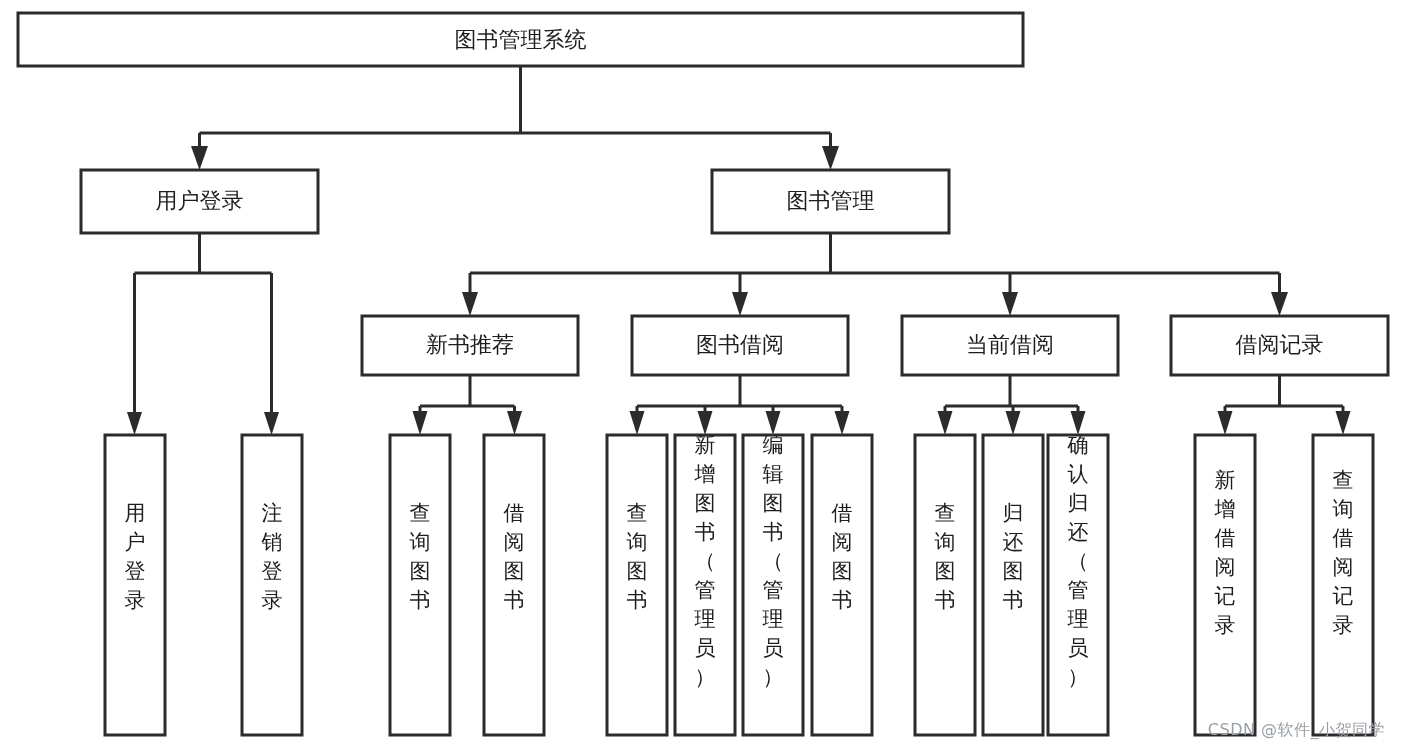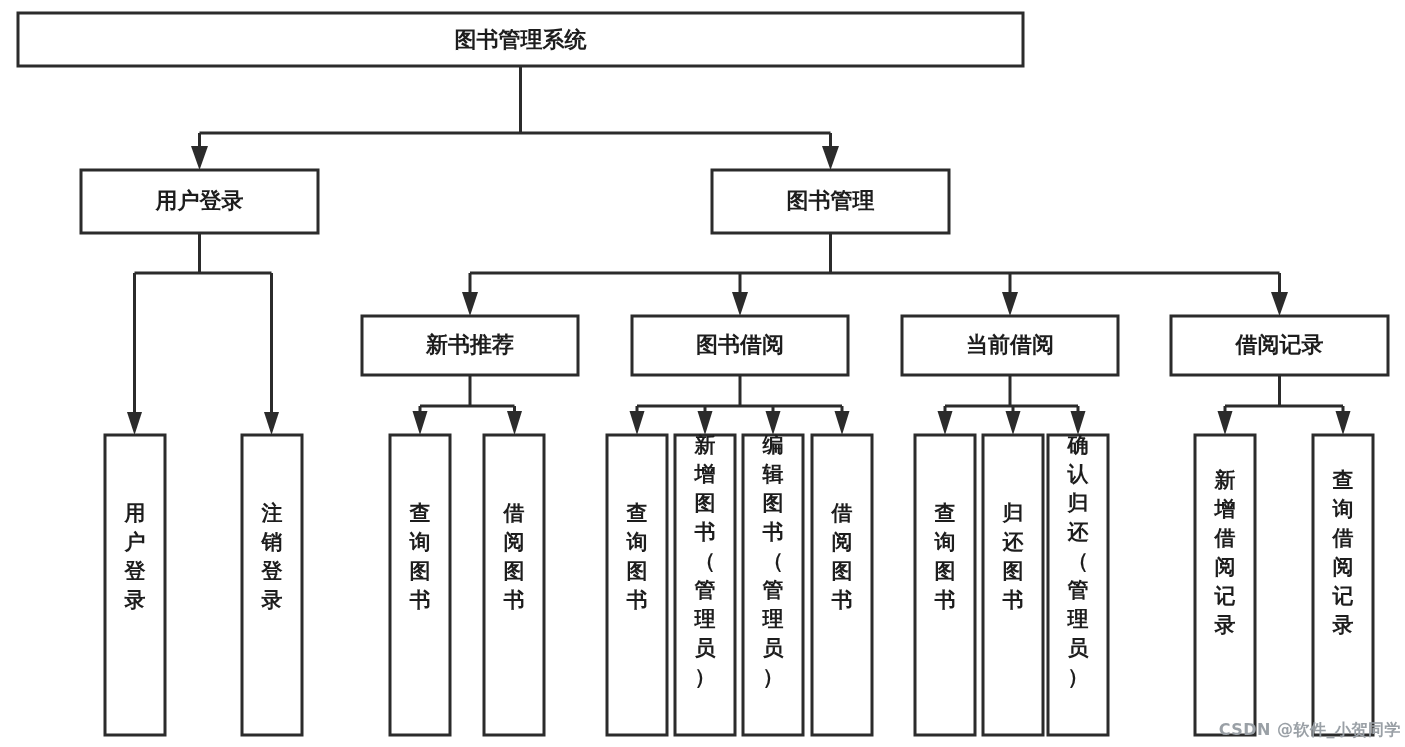--- a/index.html
+++ b/index.html
@@ -12,21 +12,20 @@
     width: 1405px;
     height: 747px;
     font-family: "DejaVu Sans", "Liberation Sans", sans-serif;
     overflow: hidden;
   }
   #diagram-root {
     position: relative;
     width: 1405px;
     height: 747px;
     background: #ffffff;
-    font-weight: bold;
   }
   svg.flow {
     position: absolute;
     top: 0;
     left: 0;
     width: 1405px;
     height: 747px;
     display: block;
   }
   .box-rect {
@@ -54,21 +53,21 @@
   }
   .node-label-vertical {
     font-family: "DejaVu Sans", "Liberation Sans", sans-serif;
     fill: #1d1d1d;
     font-size: 21px;
     text-anchor: middle;
     white-space: pre;
   }
   .watermark {
     position: absolute;
-    right: 4px;
+    right: 20px;
     bottom: 6px;
     font-family: "DejaVu Sans", "Liberation Sans", sans-serif;
     font-size: 16px;
     color: #9aa0a6;
     letter-spacing: 0.5px;
     user-select: none;
   }
 </style>
 </head>
 <body>

